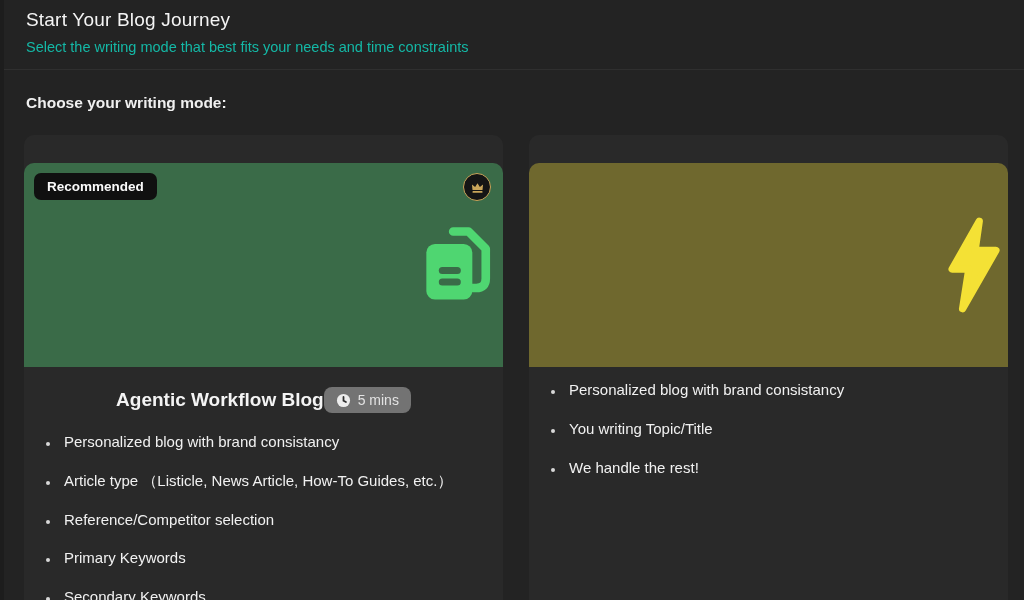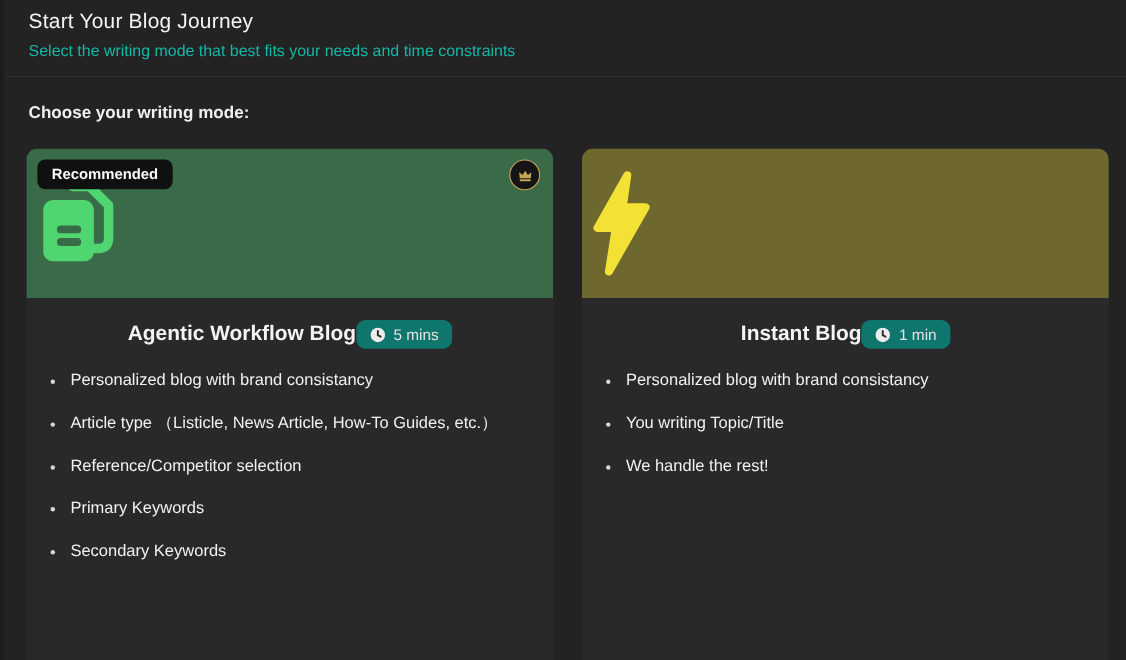--- a/index.html
+++ b/index.html
@@ -43,25 +43,26 @@
   }
   .card {
     background:#292929;
     border-radius:10px;
     overflow:hidden;
     min-height:560px;
     cursor:pointer;
   }
   .banner {
     position:relative;
-    height:136px;
+    height:204px;
     display:flex;
     align-items:center;
-    justify-content:flex-start;
+    justify-content:flex-end;
     border-radius:10px 10px 0 0;
+    margin-top:28px;
   }
   .banner.green  { background:var(--banner-green); }
   .banner.olive  { background:var(--banner-olive); }
   .recommended-badge {
     position:absolute;
     top:10px; left:10px;
     background:#101010;
     color:#fafafa;
     font-size:13.5px;
     font-weight:800;
@@ -88,21 +89,21 @@
   }
   .card-title {
     font-size:19px;
     font-weight:800;
     color:#f4f4f4;
   }
   .time-badge {
     display:flex;
     align-items:center;
     gap:7px;
-    background:#0f766e;
+    background:#737373;
     border-radius:8px;
     padding:5px 12px;
     font-size:14px;
     color:#e3e3e3;
     white-space:nowrap;
   }
   
   .feature-list {
     margin:12px 0 0 0;
     padding:0 24px 0 36px;
@@ -163,30 +164,20 @@
       <li>Secondary Keywords</li>
     </ul>
   </div>
 
   <div class="card">
     <div class="banner olive">
       <svg width="70" height="100" viewBox="0 0 64 96">
         <polygon points="38,6 12,52 28,52 22,90 54,34 34,34" style="fill:var(--icon-yellow);stroke:var(--icon-yellow)" stroke-width="7" stroke-linejoin="round"></polygon>
       </svg>
     </div>
-    <div class="title-row">
-      <span class="card-title">Instant Blog</span>
-      <span class="time-badge">
-        <svg width="15" height="15" viewBox="0 0 16 16">
-          <circle cx="8" cy="8" r="7" fill="#ececec"></circle>
-          <path d="M8 4.2 V8.2 L10.6 9.7" stroke="#2e2e2e" stroke-width="1.9" fill="none" stroke-linecap="round"></path>
-        </svg>
-        <span>1 min</span>
-      </span>
-    </div>
     <ul class="feature-list">
       <li>Personalized blog with brand consistancy</li>
       <li>You writing Topic/Title</li>
       <li>We handle the rest!</li>
     </ul>
   </div>
 
 </div>
 
 </body></html>

